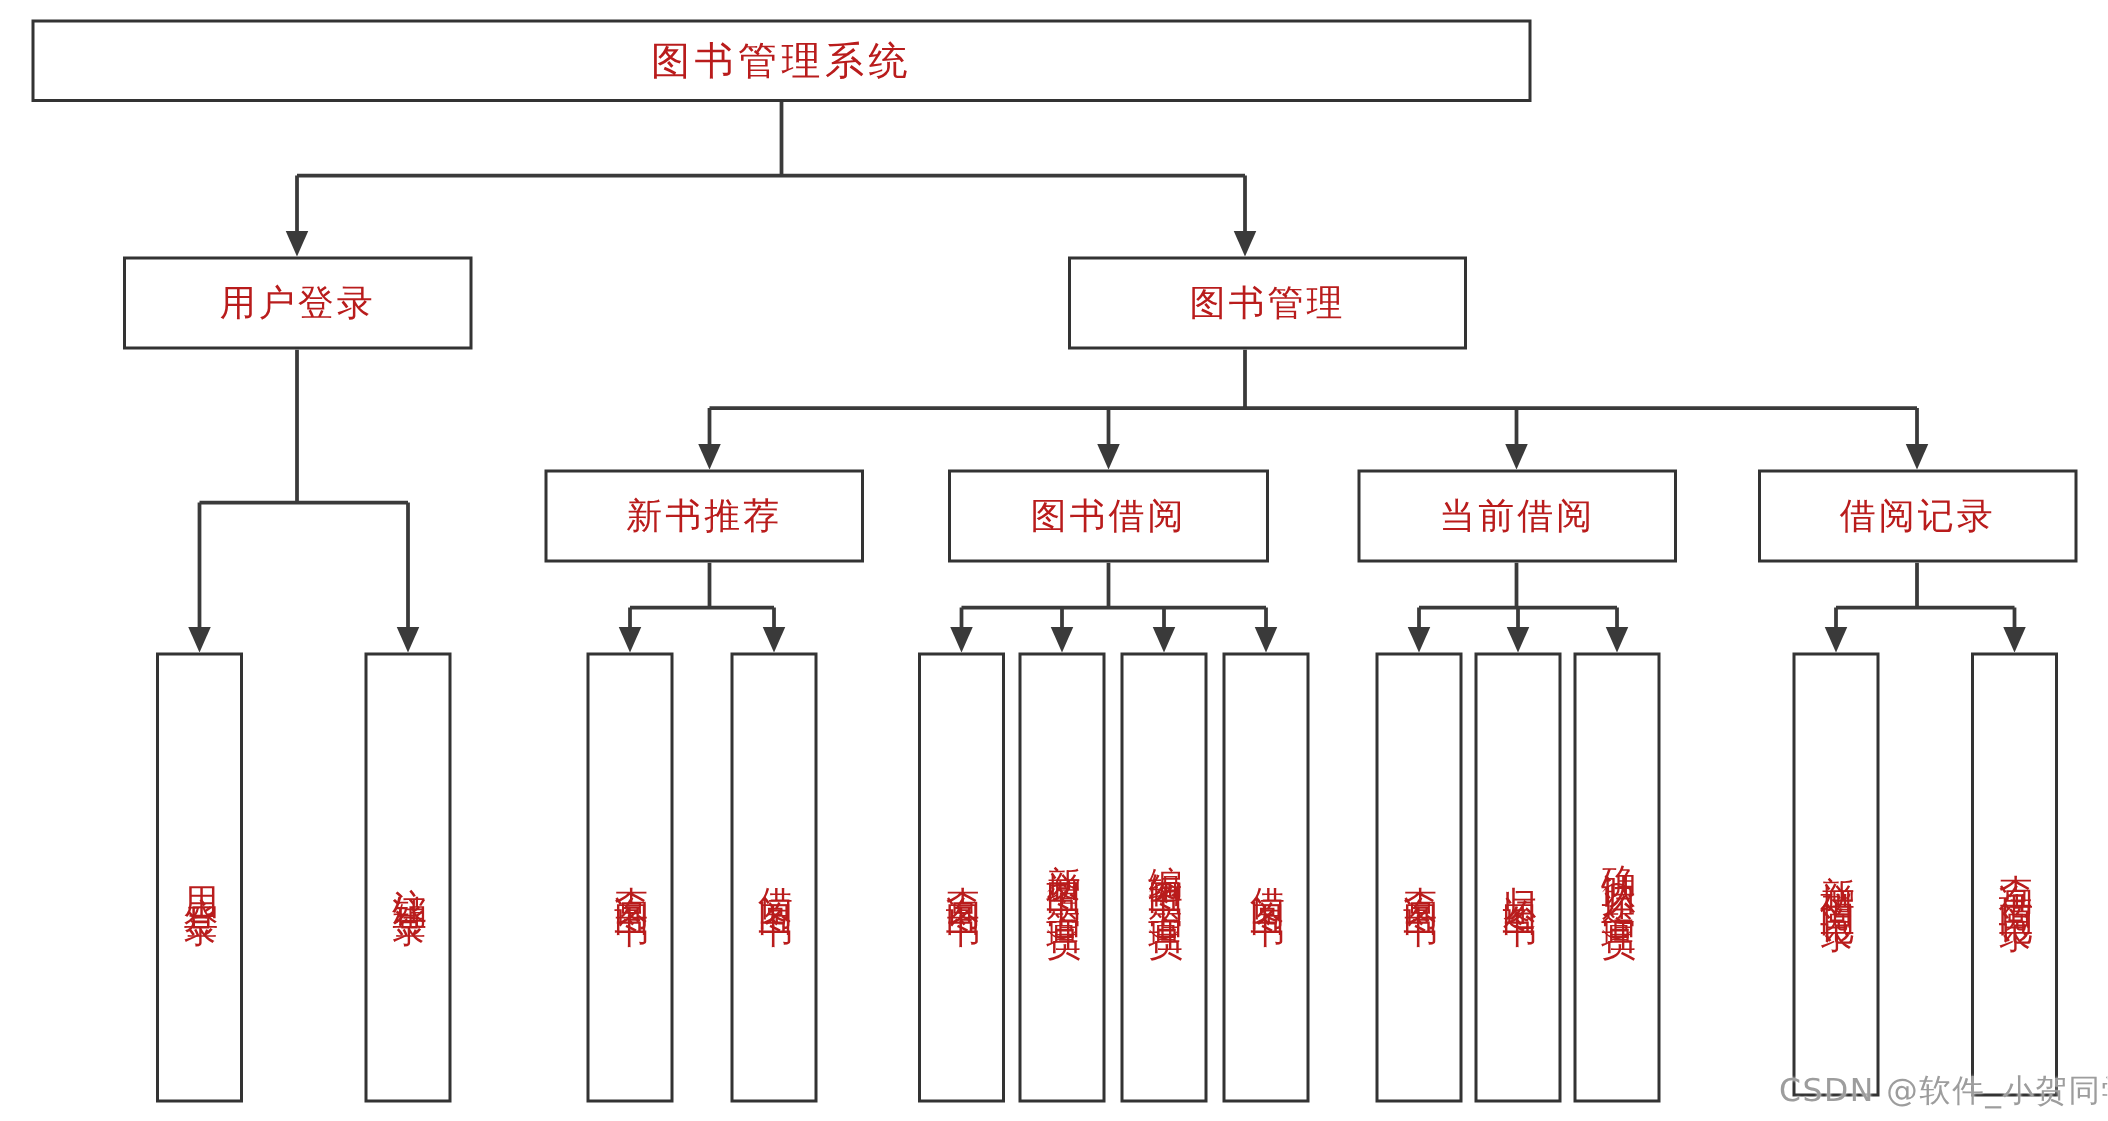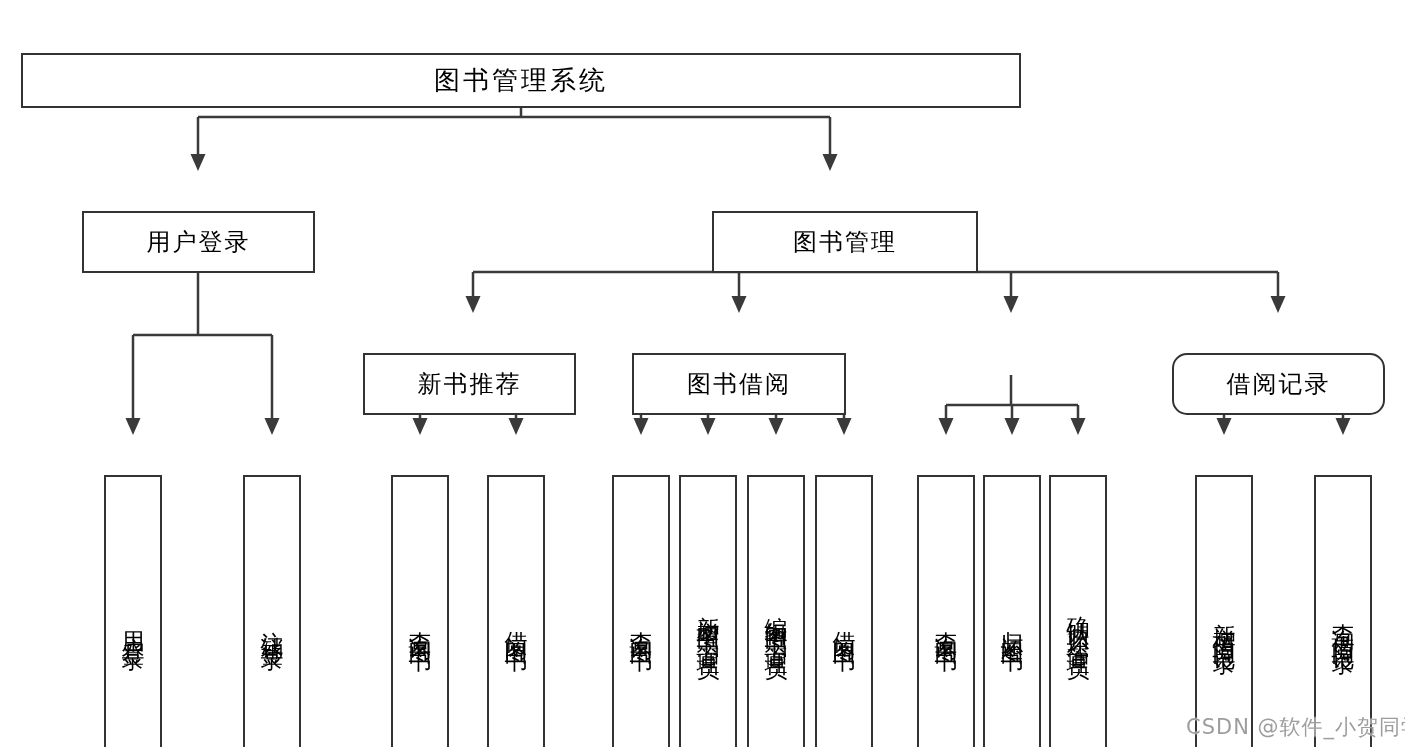--- a/index.html
+++ b/index.html
@@ -8,26 +8,25 @@
     width:1405px;height:747px;
     background:#ffffff;
     font-family:"DejaVu Sans",sans-serif;
     overflow:hidden;
   }
   .node{
     position:absolute;
     box-sizing:border-box;
     border:2px solid #333333;
     background:#ffffff;
-    color:#000000;
+    color:#b91c1c;
     display:flex;
     align-items:center;
     justify-content:center;
     text-align:center;
-    margin-top:40px;
   }
   .h-node{font-size:24px;letter-spacing:2px;}
   .root-node{font-size:26px;letter-spacing:3px;}
   .leaf{
     writing-mode:vertical-rl;
     text-orientation:mixed;
     font-size:23px;
     letter-spacing:6px;
     line-height:1;
   }
@@ -78,21 +77,22 @@
       <polygon points="1335.5,418 1350.5,418 1343,435"></polygon>
     </svg>
 
   <div class="node root-node" style="left:21px;top:13px;width:1000px;height:55px;">图书管理系统</div>
 
   <div class="node h-node" style="left:82px;top:171px;width:233px;height:62px;">用户登录</div>
   <div class="node h-node" style="left:712px;top:171px;width:266px;height:62px;">图书管理</div>
 
   <div class="node h-node" style="left:363px;top:313px;width:213px;height:62px;">新书推荐</div>
   <div class="node h-node" style="left:632px;top:313px;width:214px;height:62px;">图书借阅</div>
-  <div class="node h-node" style="left:1172px;top:313px;width:213px;height:62px;border-radius:15px;">借阅记录</div>
+  <div class="node h-node" style="left:905px;top:313px;width:213px;height:62px;">当前借阅</div>
+  <div class="node h-node" style="left:1172px;top:313px;width:213px;height:62px;">借阅记录</div>
 
   <div class="node leaf" style="left:104px;top:435px;width:58px;height:300px;">用户登录</div>
   <div class="node leaf" style="left:243px;top:435px;width:58px;height:300px;">注销登录</div>
 
   <div class="node leaf" style="left:391px;top:435px;width:58px;height:300px;">查询图书</div>
   <div class="node leaf" style="left:487px;top:435px;width:58px;height:300px;">借阅图书</div>
 
   <div class="node leaf" style="left:612px;top:435px;width:58px;height:300px;">查询图书</div>
   <div class="node leaf" style="left:679px;top:435px;width:58px;height:300px;">新增图书（管理员）</div>
   <div class="node leaf" style="left:747px;top:435px;width:58px;height:300px;">编辑图书（管理员）</div>

